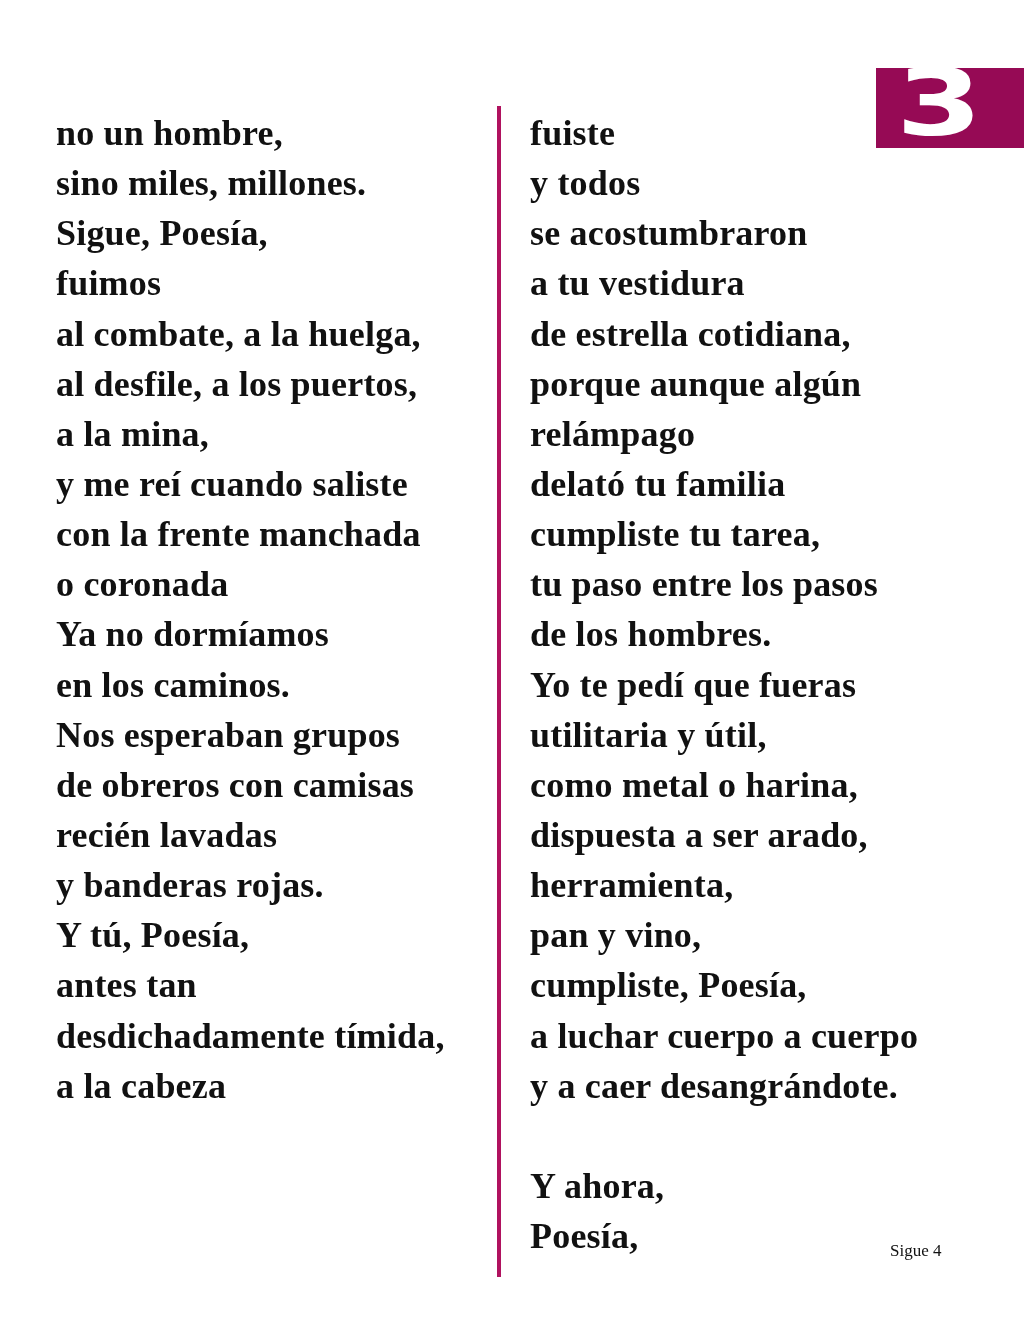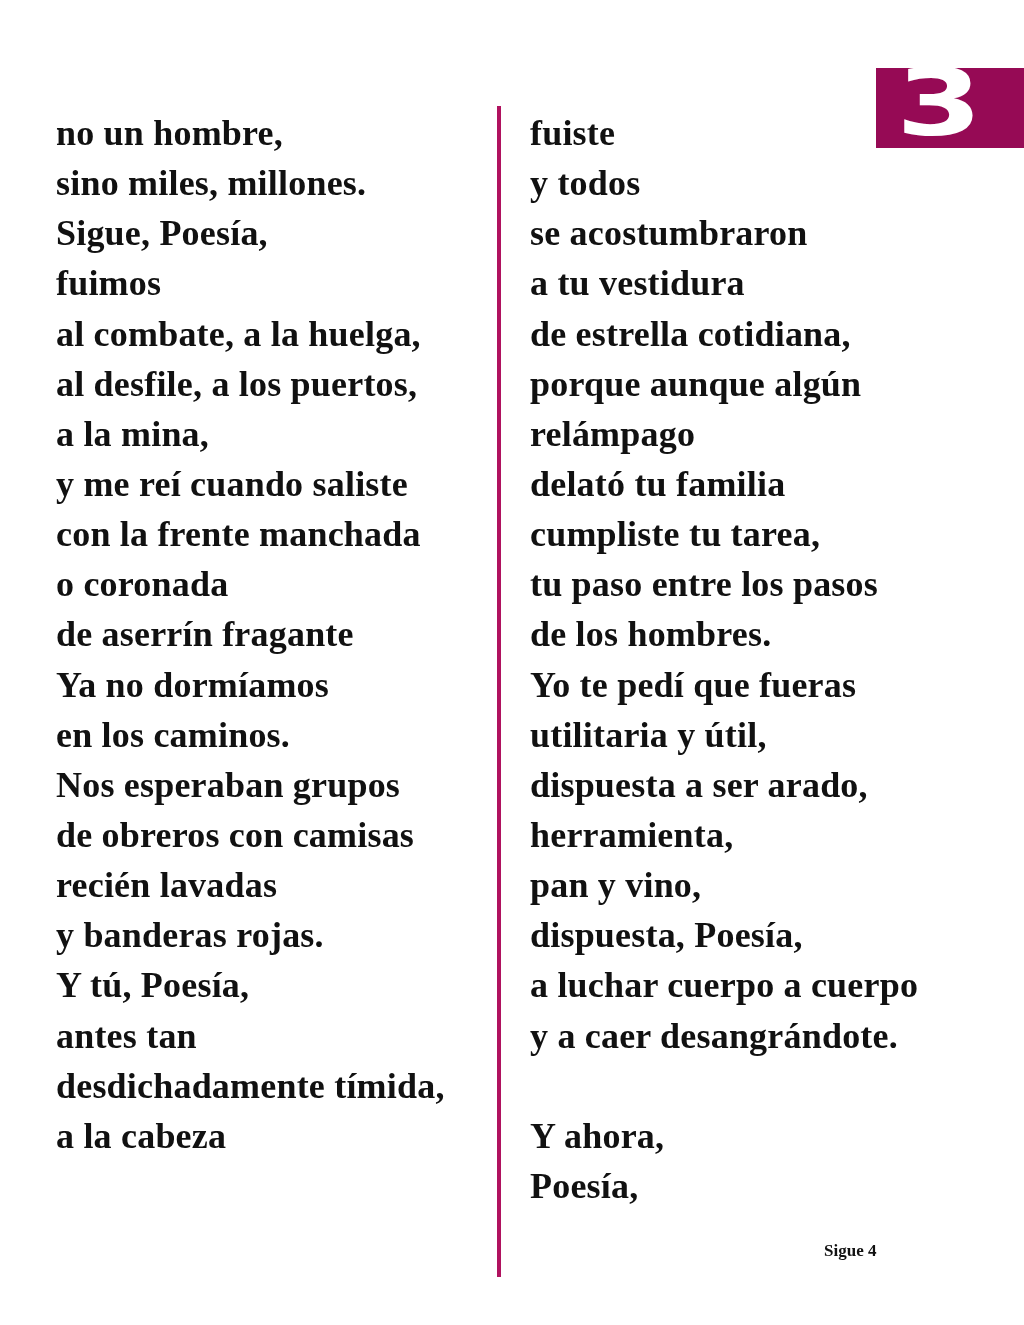--- a/index.html
+++ b/index.html
@@ -60,24 +60,24 @@
       height: 50.15px;
       line-height: 50.15px;
       font-size: 36px;
       font-weight: bold;
       letter-spacing: 0.2px;
       white-space: nowrap;
     }
     .verse-line.blank { height: 50.15px; }
     .continuation-note {
       position: absolute;
-      left: 824px;
+      left: 890px;
       top: 1241px;
       font-size: 17px;
-      font-weight: bold;
+      font-weight: normal;
       color: #111111;
       white-space: nowrap;
     }
   </style>
 </head>
 <body>
 
 <div class="page-badge">
   <div class="page-badge-number">3</div>
 </div>
@@ -88,21 +88,20 @@
   <li class="verse-line">no un hombre,</li>
   <li class="verse-line">sino miles, millones.</li>
   <li class="verse-line">Sigue, Poesía,</li>
   <li class="verse-line">fuimos</li>
   <li class="verse-line">al combate, a la huelga,</li>
   <li class="verse-line">al desfile, a los puertos,</li>
   <li class="verse-line">a la mina,</li>
   <li class="verse-line">y me reí cuando saliste</li>
   <li class="verse-line">con la frente manchada</li>
   <li class="verse-line">o coronada</li>
-  <li class="verse-line">de aserrín fragante</li>
   <li class="verse-line">Ya no dormíamos</li>
   <li class="verse-line">en los caminos.</li>
   <li class="verse-line">Nos esperaban grupos</li>
   <li class="verse-line">de obreros con camisas</li>
   <li class="verse-line">recién lavadas</li>
   <li class="verse-line">y banderas rojas.</li>
   <li class="verse-line">Y tú, Poesía,</li>
   <li class="verse-line">antes tan</li>
   <li class="verse-line">desdichadamente tímida,</li>
   <li class="verse-line">a la cabeza</li>
@@ -115,24 +114,25 @@
   <li class="verse-line">a tu vestidura</li>
   <li class="verse-line">de estrella cotidiana,</li>
   <li class="verse-line">porque aunque algún</li>
   <li class="verse-line">relámpago</li>
   <li class="verse-line">delató tu familia</li>
   <li class="verse-line">cumpliste tu tarea,</li>
   <li class="verse-line">tu paso entre los pasos</li>
   <li class="verse-line">de los hombres.</li>
   <li class="verse-line">Yo te pedí que fueras</li>
   <li class="verse-line">utilitaria y útil,</li>
+  <li class="verse-line">como metal o harina,</li>
   <li class="verse-line">dispuesta a ser arado,</li>
   <li class="verse-line">herramienta,</li>
   <li class="verse-line">pan y vino,</li>
-  <li class="verse-line">dispuesta, Poesía,</li>
+  <li class="verse-line">cumpliste, Poesía,</li>
   <li class="verse-line">a luchar cuerpo a cuerpo</li>
   <li class="verse-line">y a caer desangrándote.</li>
   <li class="verse-line blank"></li>
   <li class="verse-line">Y ahora,</li>
   <li class="verse-line">Poesía,</li>
 </ul>
 
 <div class="continuation-note">Sigue 4</div>
 
 </body></html>

